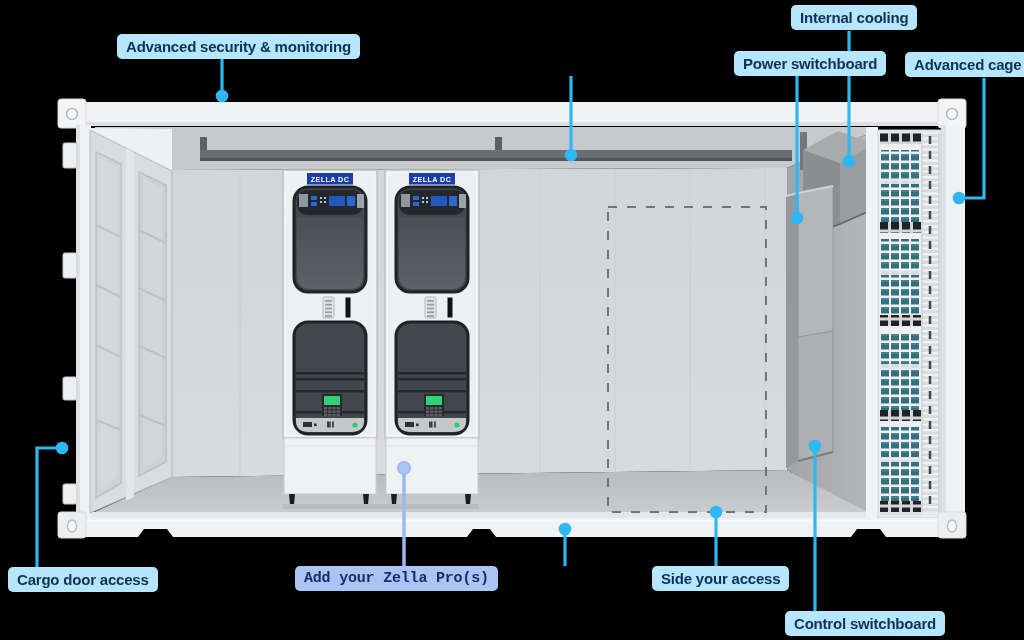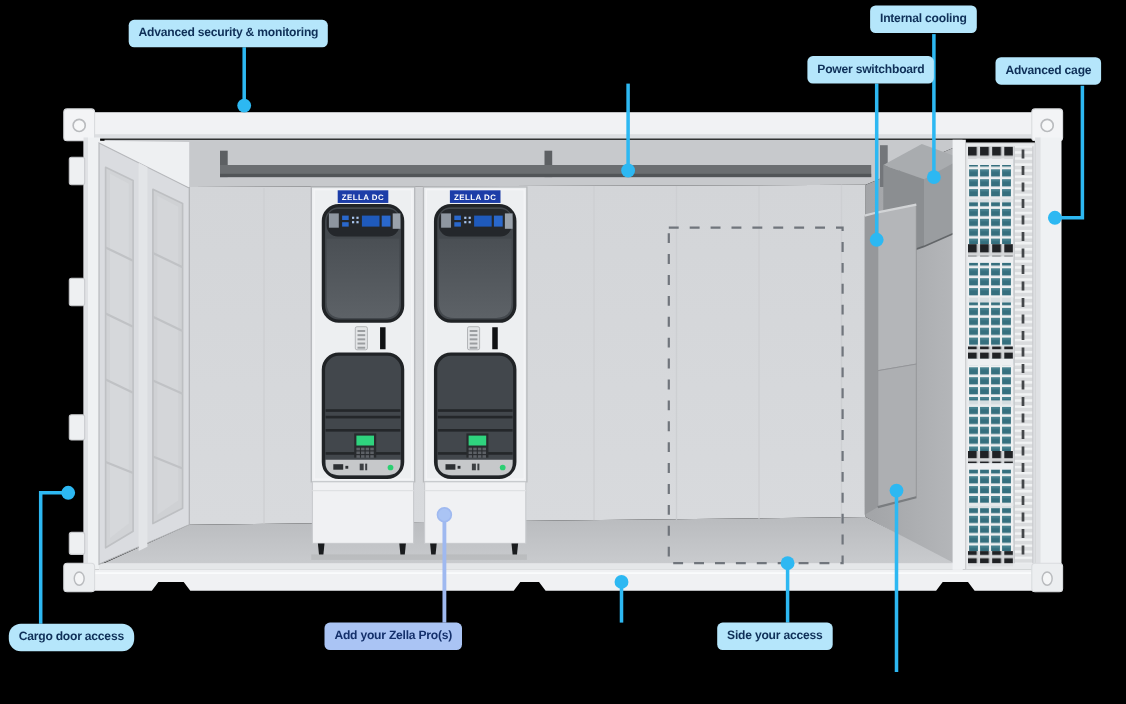--- a/index.html
+++ b/index.html
@@ -2,28 +2,28 @@
 <html style="--bg: #000000; --callout-bg: #b5e6fb; --callout-text: #0f3058; --connector: #2db8f2; --hl-bg: #aac4f4; --hl-text: #14306b; --hl-connector: #9fb9f0;"><head>
 <meta charset="utf-8">
 <style>
   html,body{margin:0;padding:0;background:#000;}
   #stage{position:relative;width:1024px;height:640px;background:var(--bg,#000);overflow:hidden;
          font-family:"Liberation Sans",sans-serif;}
   #illustration{position:absolute;left:0;top:0;}
   text{font-family:"Liberation Sans",sans-serif;}
   .callout{position:absolute;height:25px;line-height:25px;padding:0 9px;border-radius:5px;
            background:var(--callout-bg);color:var(--callout-text);
-           font-size:11px;font-weight:bold;letter-spacing:-0.2px;white-space:nowrap;z-index:5;}
-  .callout.highlight{background:var(--hl-bg);color:var(--hl-text);}
-  #lbl-advanced-security{left:117px;top:18px;}
+           font-size:15px;font-weight:bold;letter-spacing:-0.2px;white-space:nowrap;z-index:5;}
+  .callout.highlight{background:var(--hl-bg);color:var(--hl-text);font-family:Liberation Mono, monospace;}
+  #lbl-advanced-security{left:117px;top:34px;}
   #lbl-cable-management{left:508px;top:51px;}
   #lbl-power-switchboard{left:694px;top:51px;margin-left:40px;}
   #lbl-internal-cooling{left:791px;top:5px;}
   #lbl-condenser-cage{left:905px;top:52px;}
-  #lbl-cargo-door-access{left:8px;top:567px;border-radius:11px;}
+  #lbl-cargo-door-access{left:8px;top:567px;}
   #lbl-add-zella-pros{left:295px;top:566px;}
   #lbl-full-insulation{left:514px;top:566px;}
   #lbl-side-door-access{left:652px;top:566px;}
   #lbl-control-switchboard{left:785px;top:611px;}
   .conn{stroke:var(--connector);stroke-width:3.2;fill:none;}
   .conn-dot{fill:var(--connector);}
   .hl-conn{stroke:var(--hl-connector);stroke-width:3.5;fill:none;}
   .hl-dot{fill:var(--hl-bg);stroke:var(--hl-connector);stroke-width:1.5;}
 </style>
 </head>
@@ -287,13 +287,14 @@
     </g>
   </svg>
 
   <div id="lbl-advanced-security" class="callout">Advanced security &amp; monitoring</div>
   <div id="lbl-power-switchboard" class="callout">Power switchboard</div>
   <div id="lbl-internal-cooling" class="callout">Internal cooling</div>
   <div id="lbl-condenser-cage" class="callout">Advanced cage</div>
   <div id="lbl-cargo-door-access" class="callout">Cargo door access</div>
   <div id="lbl-add-zella-pros" class="callout highlight">Add your Zella Pro(s)</div>
   <div id="lbl-side-door-access" class="callout">Side your access</div>
+  <div id="lbl-control-switchboard" class="callout">Control switchboard</div>
 </div>
 
 </body></html>

